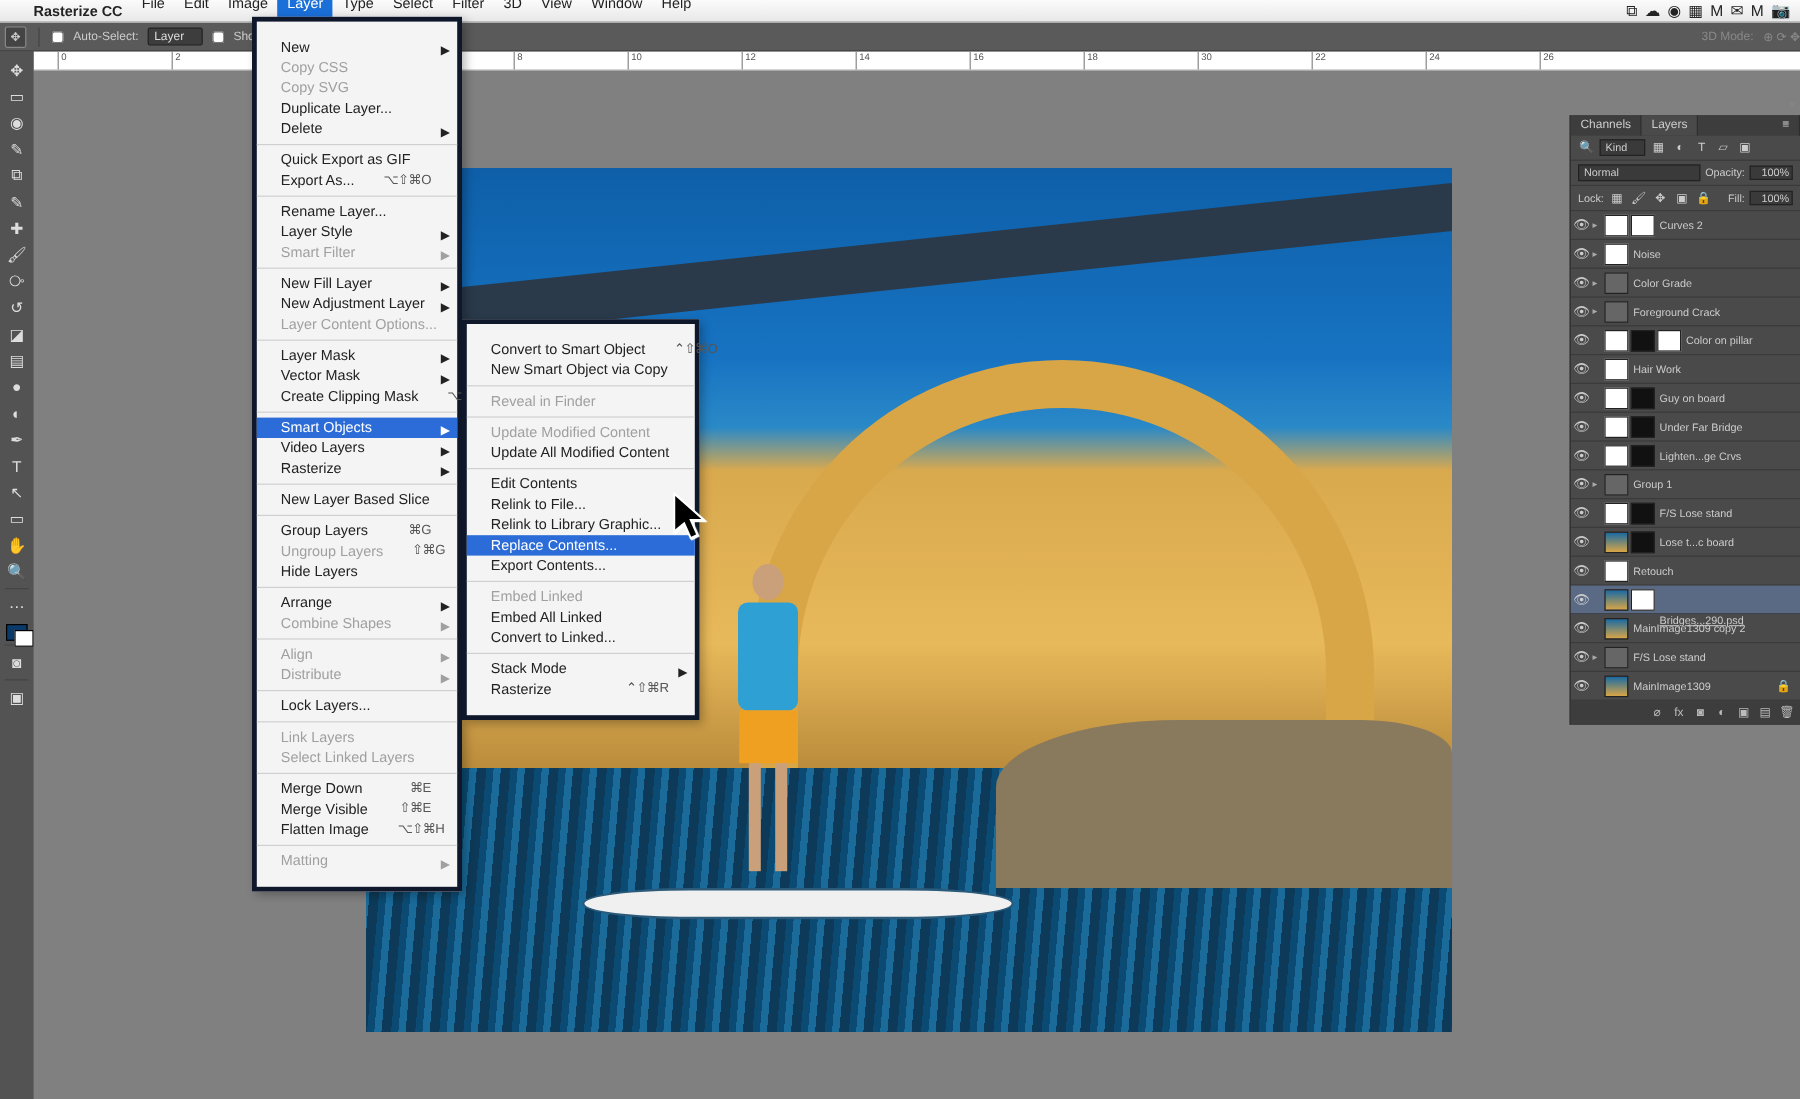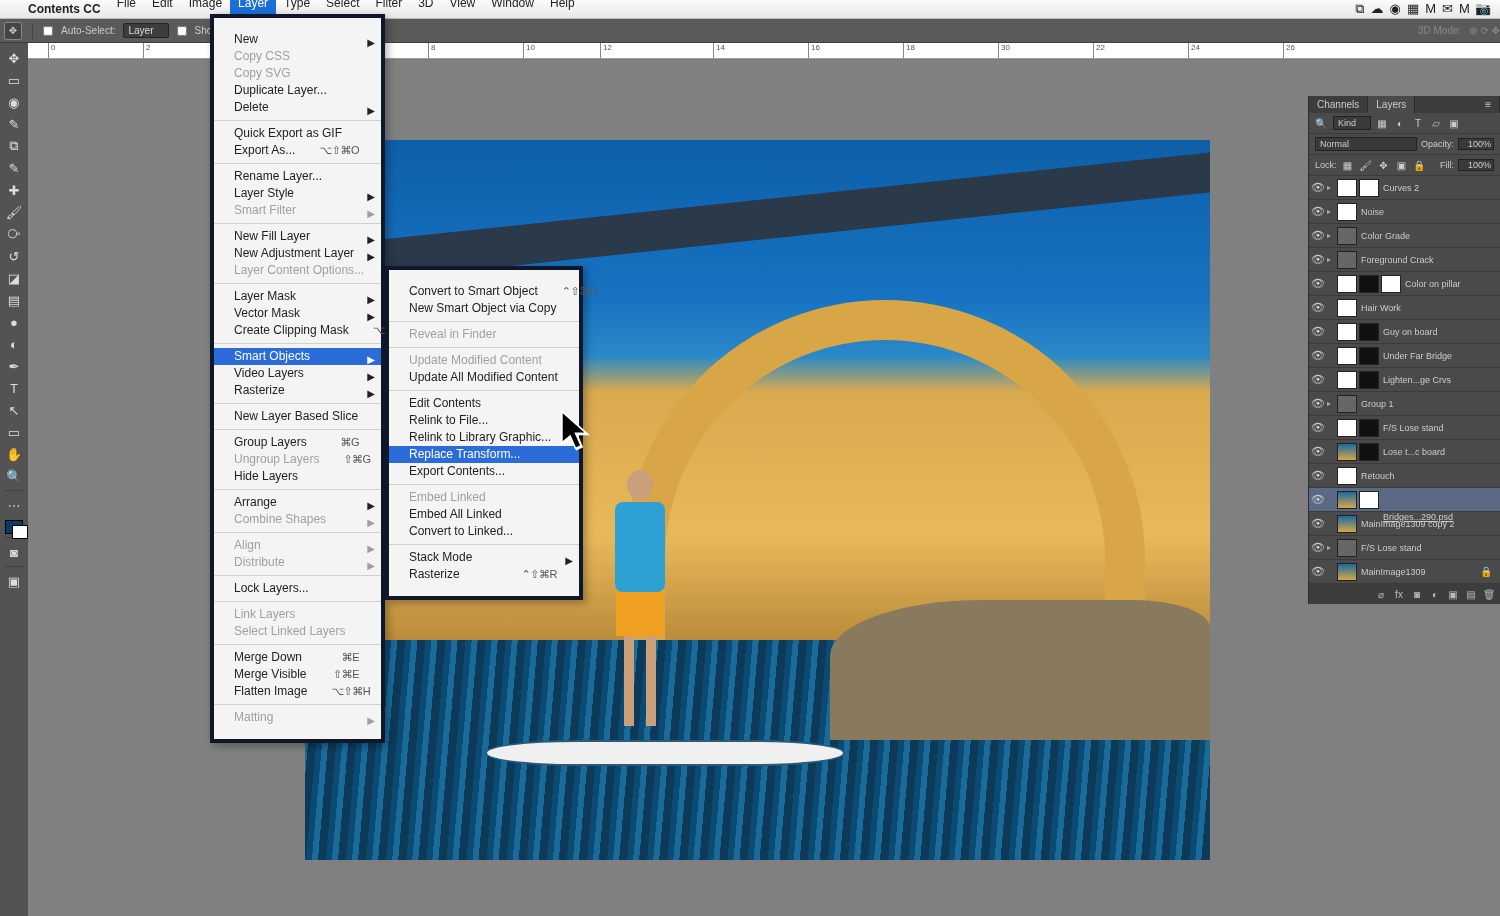--- a/index.html
+++ b/index.html
@@ -84,21 +84,21 @@
 .layer .lock { font-size: 10px; padding: 0 3px; }
 .layers-foot { display: flex; gap: 4px; justify-content: flex-end; padding: 3px 4px; background: #3d3d3d; }
 .layers-foot .ic { width: 14px; height: 14px; font-size: 10px; display: flex; align-items: center; justify-content: center; color: #bbb; }
 .close-x { position: absolute; right: 4px; top: -14px; font-size: 9px; color: #888; }
 </style>
 </head>
 <body>
 
 <div class="menubar">
   <div class="apple"></div>
-  <div class="appname">Contents CC</div>
+  <div class="appname">Rasterize CC</div>
   <div class="mi">File</div>
     <div class="mi">Edit</div>
     <div class="mi">Image</div>
     <div class="mi active">Layer</div>
     <div class="mi">Type</div>
     <div class="mi">Select</div>
     <div class="mi">Filter</div>
     <div class="mi">3D</div>
     <div class="mi">View</div>
     <div class="mi">Window</div>
@@ -129,21 +129,21 @@
 </div>
 
 <div class="ruler">
   <div id="ruler-ticks">
       <div class="tick" style="left: 20px;">0</div>
       <div class="tick" style="left: 115px;">2</div>
       <div class="tick" style="left: 210px;">4</div>
       <div class="tick" style="left: 305px;">6</div>
       <div class="tick" style="left: 400px;">8</div>
       <div class="tick" style="left: 495px;">10</div>
-      <div class="tick" style="left: 572px;">12</div>
+      <div class="tick" style="left: 590px;">12</div>
       <div class="tick" style="left: 685px;">14</div>
       <div class="tick" style="left: 780px;">16</div>
       <div class="tick" style="left: 875px;">18</div>
       <div class="tick" style="left: 970px;">30</div>
       <div class="tick" style="left: 1065px;">22</div>
       <div class="tick" style="left: 1160px;">24</div>
       <div class="tick" style="left: 1255px;">26</div>
     </div>
 </div>
 
@@ -355,21 +355,21 @@
     <div class="row">
       <span>Edit Contents</span>
     </div>
     <div class="row">
       <span>Relink to File...</span>
     </div>
     <div class="row">
       <span>Relink to Library Graphic...</span>
     </div>
     <div class="row hl">
-      <span>Replace Transform...</span>
+      <span>Replace Contents...</span>
     </div>
     <div class="row">
       <span>Export Contents...</span>
     </div>
     <div class="div"></div>
     <div class="row disabled">
       <span>Embed Linked</span>
     </div>
     <div class="row">
       <span>Embed All Linked</span>

